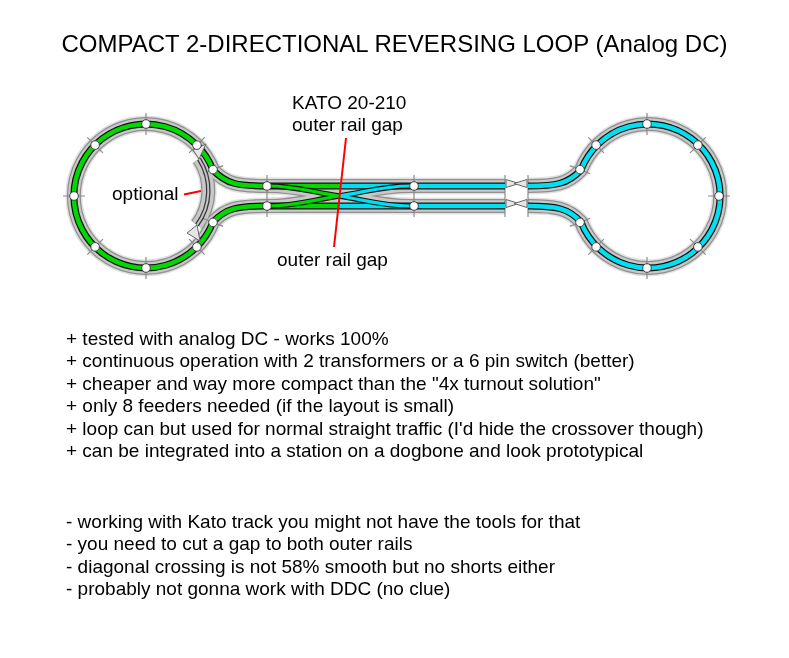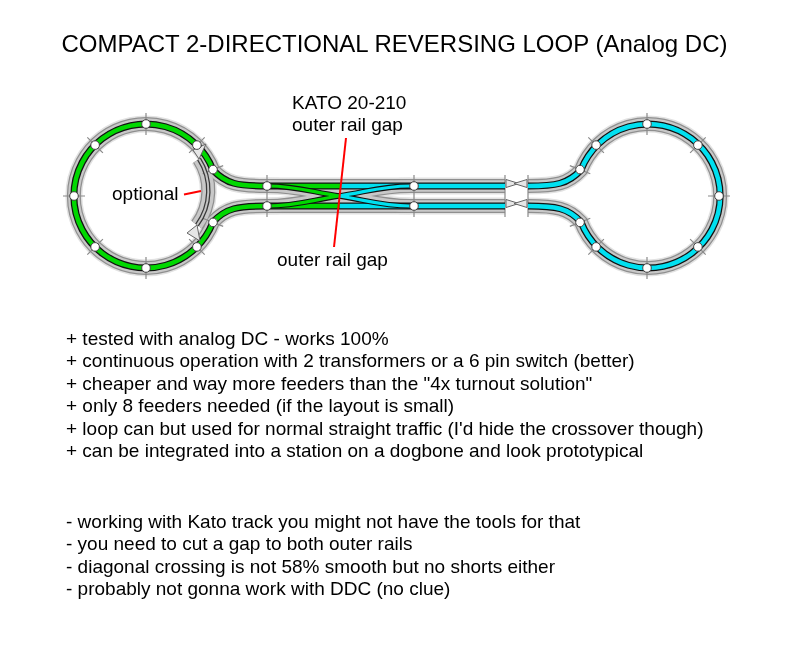--- a/index.html
+++ b/index.html
@@ -185,21 +185,21 @@
       <div>KATO 20-210</div>
       <div>outer rail gap</div>
     </div>
     <div class="dlabel label-gap-bottom">outer rail gap</div>
     <div class="dlabel label-optional">optional</div>
   </div>
 
   <div class="list pros">
     <div>+ tested with analog DC - works 100%</div>
     <div>+ continuous operation with 2 transformers or a 6 pin switch (better)</div>
-    <div>+ cheaper and way more feeders than the "4x turnout solution"</div>
+    <div>+ cheaper and way more compact than the "4x turnout solution"</div>
     <div>+ only 8 feeders needed (if the layout is small)</div>
     <div>+ loop can but used for normal straight traffic (I'd hide the crossover though)</div>
     <div>+ can be integrated into a station on a dogbone and look prototypical</div>
   </div>
 
   <div class="list cons">
     <div>- working with Kato track you might not have the tools for that</div>
     <div>- you need to cut a gap to both outer rails</div>
     <div>- diagonal crossing is not 58% smooth but no shorts either</div>
     <div>- probably not gonna work with DDC (no clue)</div>

